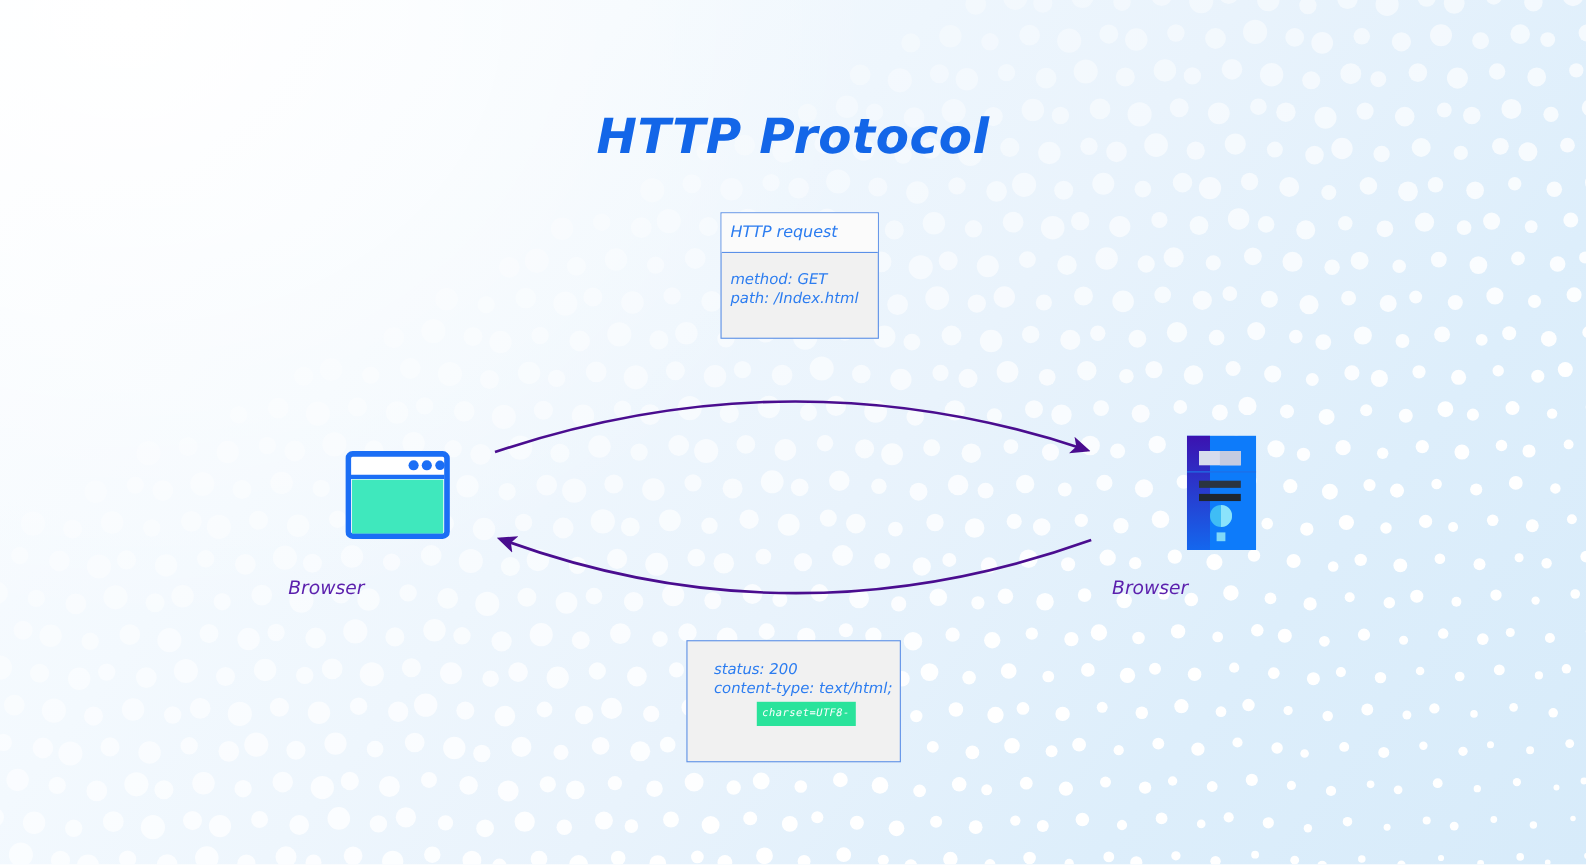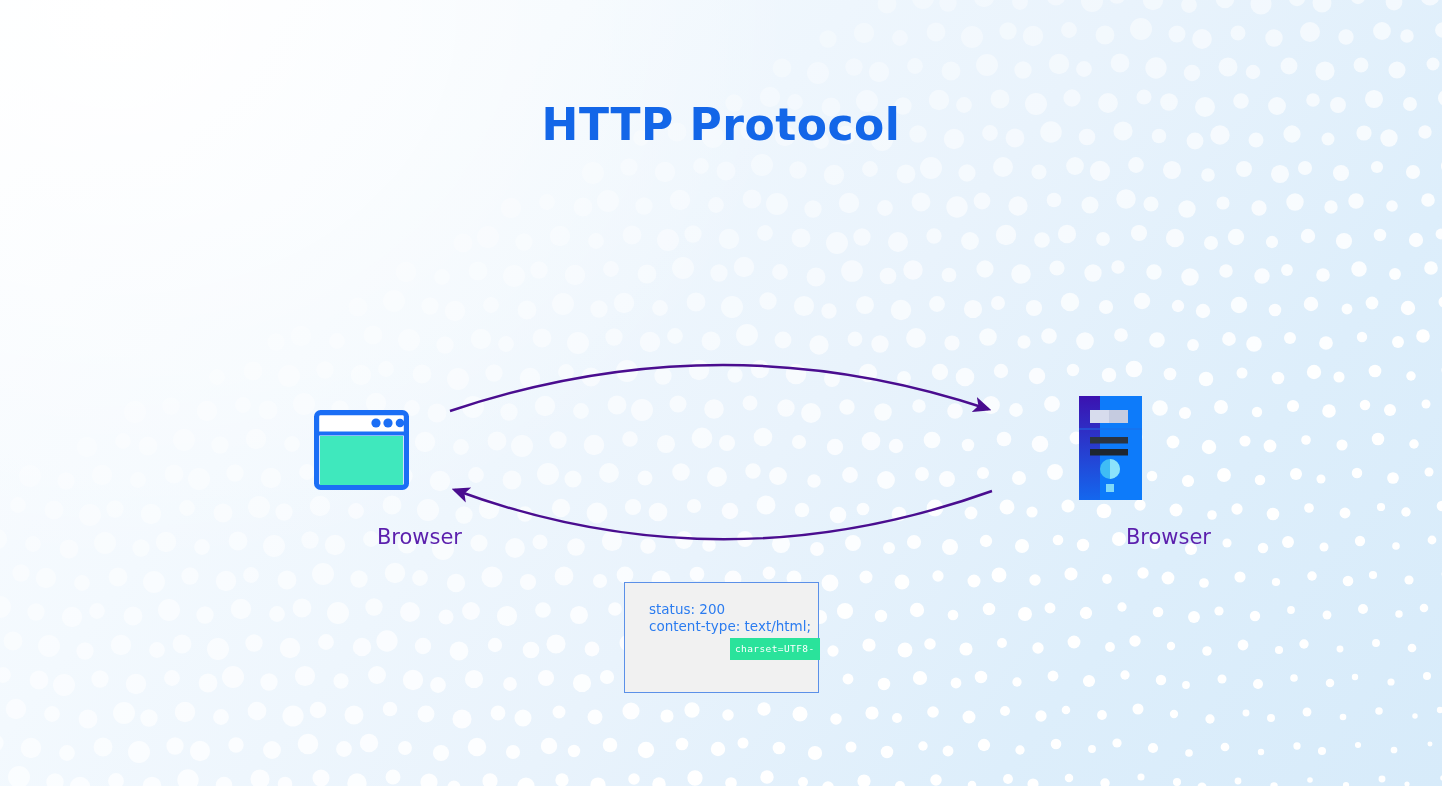--- a/index.html
+++ b/index.html
@@ -15,20 +15,21 @@
   }
 
   #canvas {
     position: relative;
     width: 1442px;
     height: 786px;
     overflow: hidden;
     background:
       radial-gradient(ellipse 1100px 900px at 8% 2%, #ffffff 0%, rgba(255,255,255,0) 62%),
       linear-gradient(128deg, #fbfdff 0%, #f3f9fe 28%, #e9f3fc 55%, #ddeefb 78%, #d7ebfa 100%);
+    font-style: italic;
   }
 
   
   .dotfield {
     position: absolute;
     inset: 0;
     pointer-events: none;
   }
   .dotfield svg { display: block; width: 1442px; height: 786px; }
 
@@ -77,32 +78,32 @@
   #res-box { left: 624px; top: 582px; width: 195px; height: 111px; }
   #res-box .bbody { padding: 18px 0 0 24px; }
 
   .badge {
     display: inline-block;
     background: #2ae39b;
     color: #ffffff;
     font-size: 9.5px;
     letter-spacing: 0.4px;
     padding: 2px 5px 3px 5px;
-    margin-left: 81px;
+    margin-left: 39px;
     margin-top: 3px;
     font-family: "DejaVu Sans Mono", monospace;
     white-space: nowrap;
   }
 
   
   .node-label {
     position: absolute;
     width: 200px;
-    text-align: right;
-    font-size: 21px;
+    text-align: left;
+    font-size: 17px;
     color: #5b1fad;
     font-family: "DejaVu Sans", sans-serif;
   }
   #browser-label { left: 262px; top: 525px; }
   #server-label  { left: 1011px; top: 525px; }
 
   
   #browser-icon {
     position: absolute;
     left: 314px;
@@ -975,20 +976,25 @@
           <circle cx="1346.0" cy="785.0" r="3.12" opacity="1.00"></circle>
           <circle cx="1382.0" cy="779.0" r="3.46" opacity="1.00"></circle>
           <circle cx="1407.0" cy="784.0" r="2.58" opacity="1.00"></circle>
           <circle cx="1443.0" cy="778.0" r="2.88" opacity="1.00"></circle>
         </g>
     </svg>
   </div>
 
   <div id="title">HTTP Protocol</div>
 
+  <div class="msgbox" id="req-box">
+    <div class="bhead">HTTP request</div>
+    <div class="bbody">method: GET
+path: /Index.html</div>
+  </div>
 
   <div class="msgbox" id="res-box">
     <div class="bbody"><span>status: 200
 content-type: text/html;</span><br><span class="badge">charset=UTF8-</span></div>
   </div>
 
   <svg id="arrows" viewBox="0 0 1442 786" xmlns="http://www.w3.org/2000/svg">
     <defs>
       <marker id="ahead-r" viewBox="0 0 10 10" refX="8" refY="5" markerWidth="7.5" markerHeight="7.5" orient="auto-start-reverse">
         <path d="M 0 0.6 L 10 5 L 0 9.4 L 2.4 5 Z" fill="#4a0d8f"></path>

